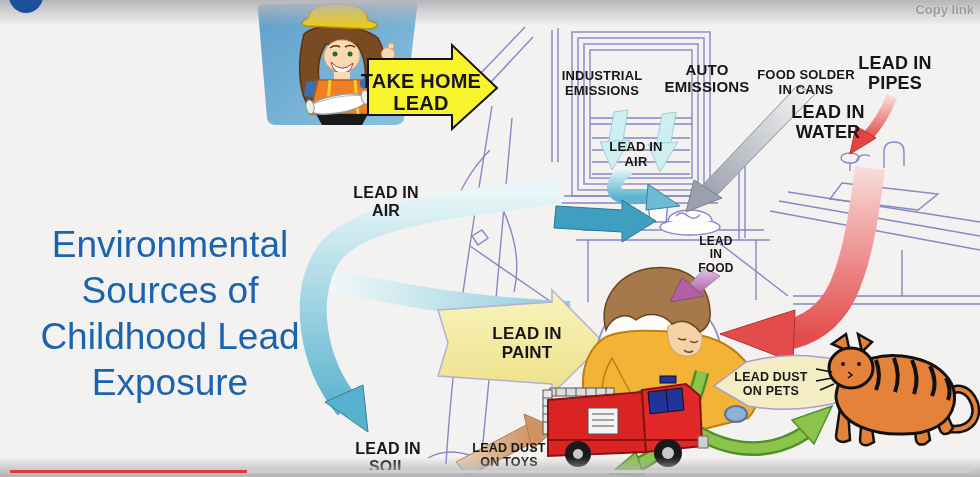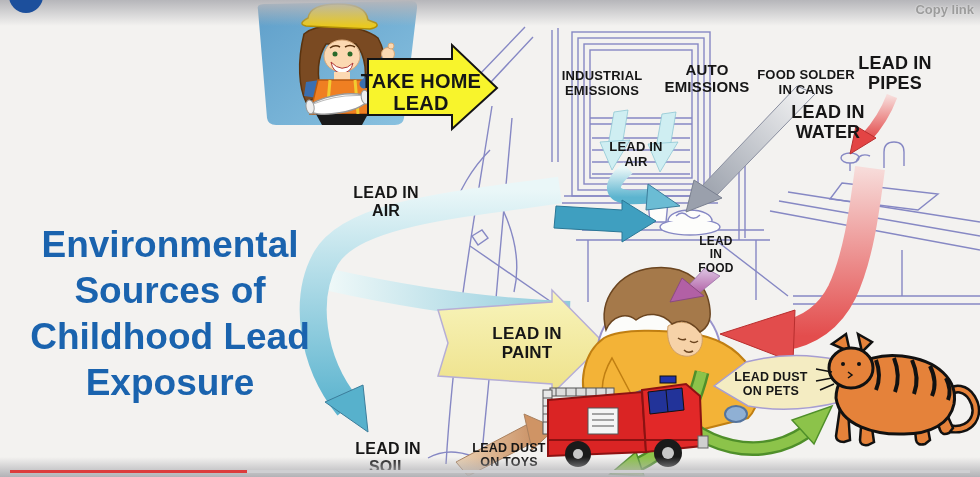--- a/index.html
+++ b/index.html
@@ -3,21 +3,21 @@
 <meta charset="utf-8">
 <style>
   html,body{margin:0;padding:0;background:#888;}
   #stage{position:relative;width:980px;height:477px;overflow:hidden;
          background:#f3f2f0;font-family:"Liberation Sans",sans-serif;}
   #art{position:absolute;left:0;top:0;width:980px;height:477px;}
   .lbl{position:absolute;transform:translate(-50%,-50%);white-space:pre-line;
        text-align:center;font-weight:bold;color:#161616;line-height:1.12;
        z-index:20;letter-spacing:.2px;}
   .title{position:absolute;left:170px;top:314px;transform:translate(-50%,-50%);
-       width:320px;text-align:center;font-weight:bold;font-size:37px;
+       width:320px;text-align:center;font-weight:normal;font-size:37px;
        line-height:1.24;color:#1a63ae;white-space:pre-line;z-index:20;}
   .top-shade{position:absolute;left:0;top:0;width:100%;height:26px;z-index:30;
        background:linear-gradient(#b6b6ba,rgba(182,182,186,0));pointer-events:none;}
   .bottom-shade{position:absolute;left:0;bottom:0;width:100%;height:20px;z-index:30;
        background:linear-gradient(rgba(170,170,174,0),#b2b2b6);}
   .avatar{position:absolute;left:9px;top:-21px;width:34px;height:34px;
        border-radius:50%;background:#1c4f9c;z-index:35;}
   .copylink{position:absolute;right:6px;top:2px;font-size:13px;color:#9b9b9b;
        z-index:35;font-weight:bold;text-shadow:0 0 2px #eee;}
   .progress-track{position:absolute;left:10px;right:10px;bottom:4px;height:3px;

